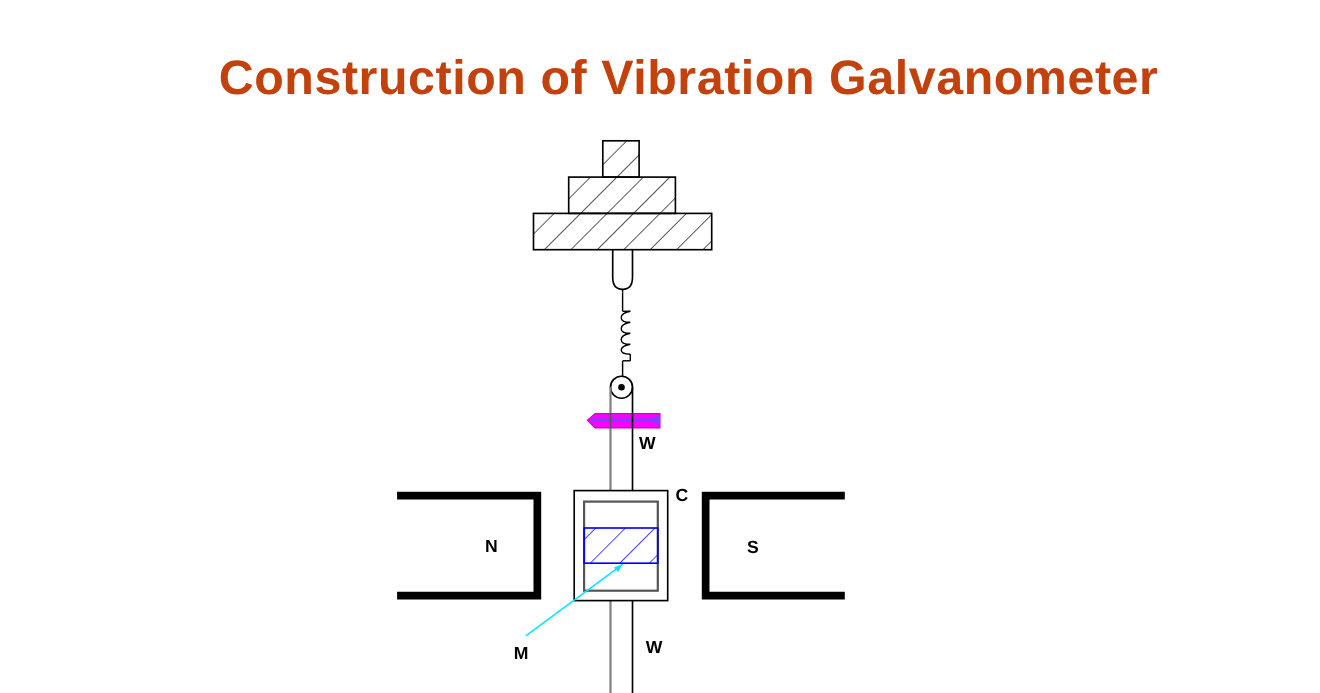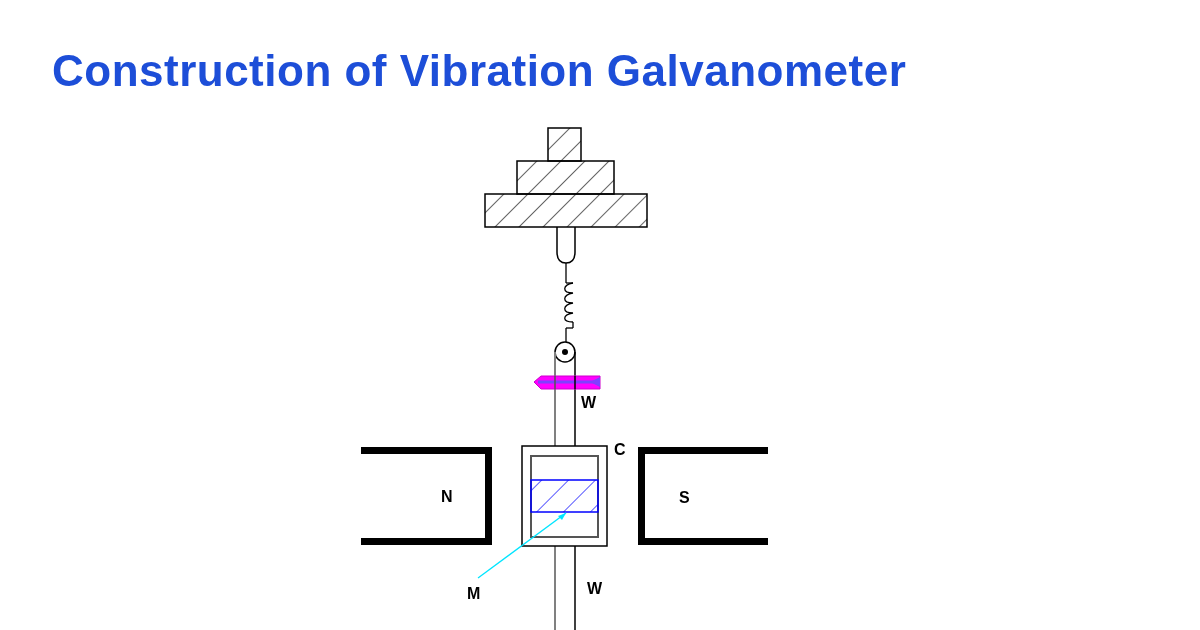--- a/index.html
+++ b/index.html
@@ -1,20 +1,20 @@
 <!DOCTYPE html>
 <html><head>
   <meta charset="utf-8">
   <style>
     html, body { margin:0; padding:0; background:#ffffff; }
     body { width:1200px; height:630px; position:relative; overflow:hidden; font-family:"Liberation Sans", sans-serif; }
     .title {
-      position:absolute; left:0; top:46px; width:1200px; 
+      position:absolute; left:0; top:46px; width:1200px; text-align:center;
       font-family:"Liberation Sans", sans-serif; font-weight:bold;
-      font-size:44px; letter-spacing:0.5px; color:#1d4ed8;
+      font-size:44px; letter-spacing:0.5px; color:#c2410c;
       padding-left:52px; box-sizing:border-box;
     }
     svg.diagram { position:absolute; left:0; top:0; }
     .lbl { font-family:"Liberation Sans", sans-serif; font-weight:bold; font-size:16px; fill:#000; }
   </style>
 </head>
 <body>
 
 <div class="title">Construction of Vibration Galvanometer</div>
 

